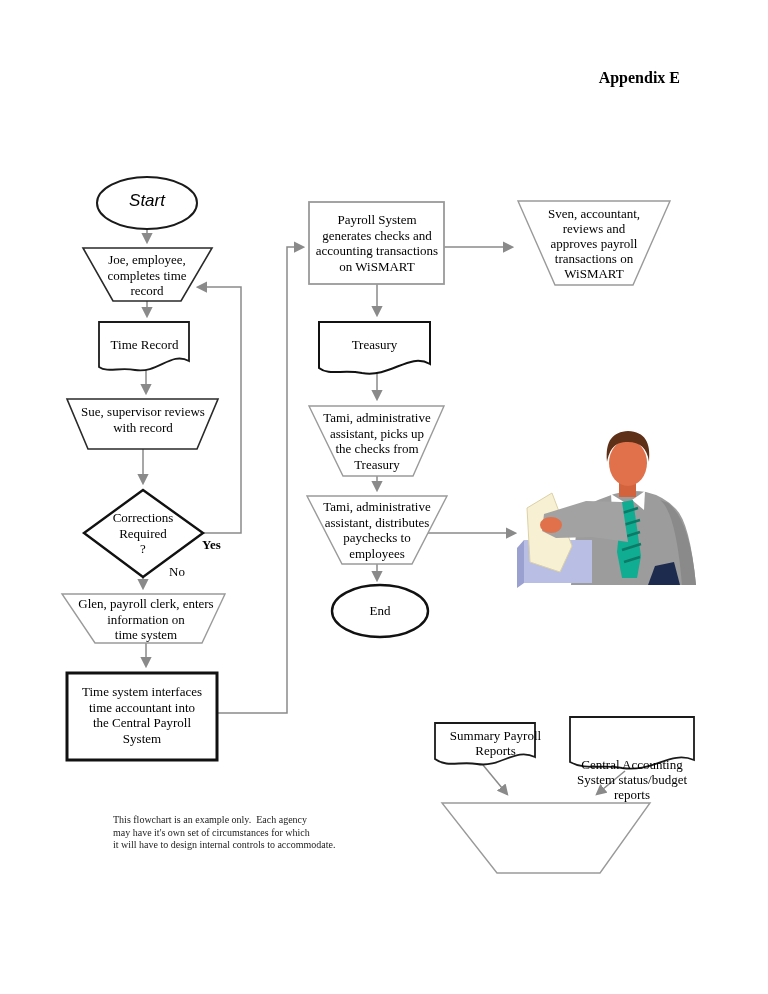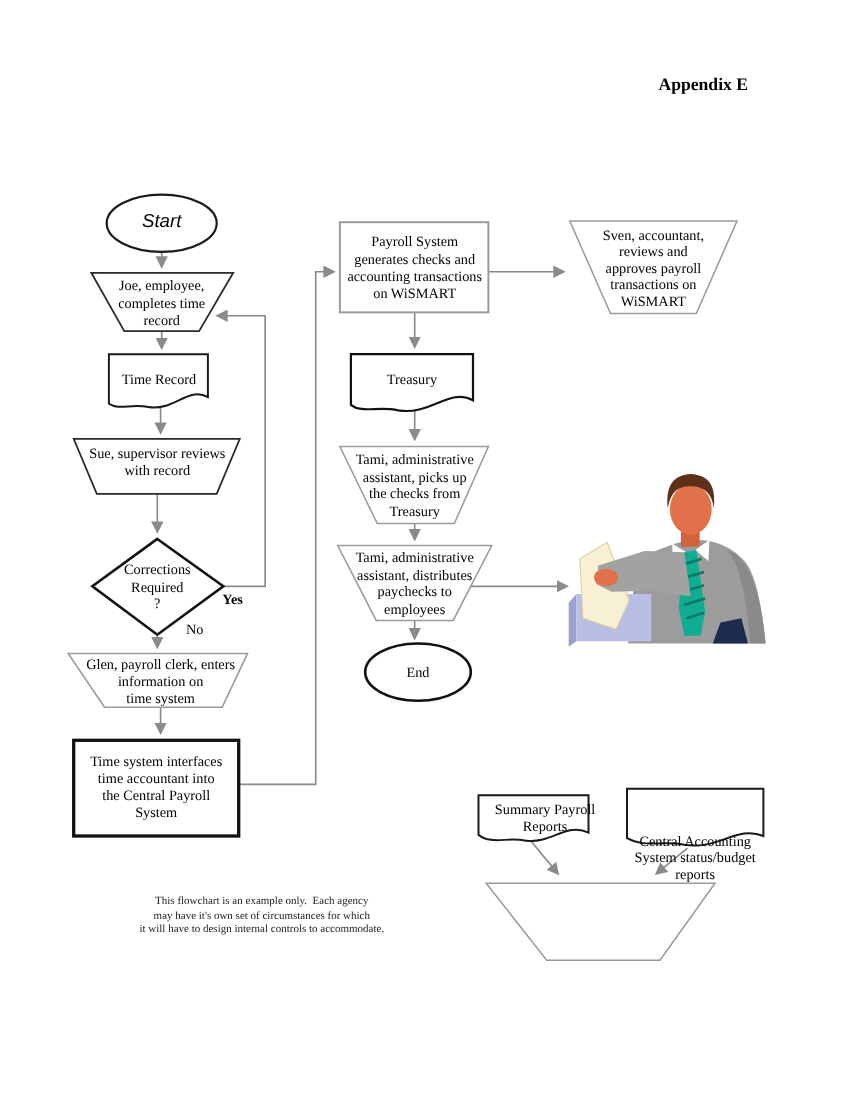--- a/index.html
+++ b/index.html
@@ -120,17 +120,17 @@
 paychecks to
 employees</div>
 <div class="lbl" style="left:332px;top:603px;width:96px;">End</div>
 
 <div class="lbl" style="left:436px;top:728px;width:119px;line-height:15px;">Summary Payroll
 Reports</div>
 <div class="lbl" style="left:573px;top:721px;width:118px;line-height:15px;margin-top:36px;">Central Accounting
 System status/budget
 reports</div>
 
-<div class="lbl" style="left:113px;top:814px;width:250px;text-align:center;font-size:10px;line-height:12.6px;color:#222;">This flowchart is an example only.  Each agency
+<div class="lbl" style="left:113px;top:814px;width:250px;text-align:left;font-size:10px;line-height:12.6px;color:#222;">This flowchart is an example only.  Each agency
 may have it's own set of circumstances for which
 it will have to design internal controls to accommodate.</div>
 
 </div>
 
 </body></html>

